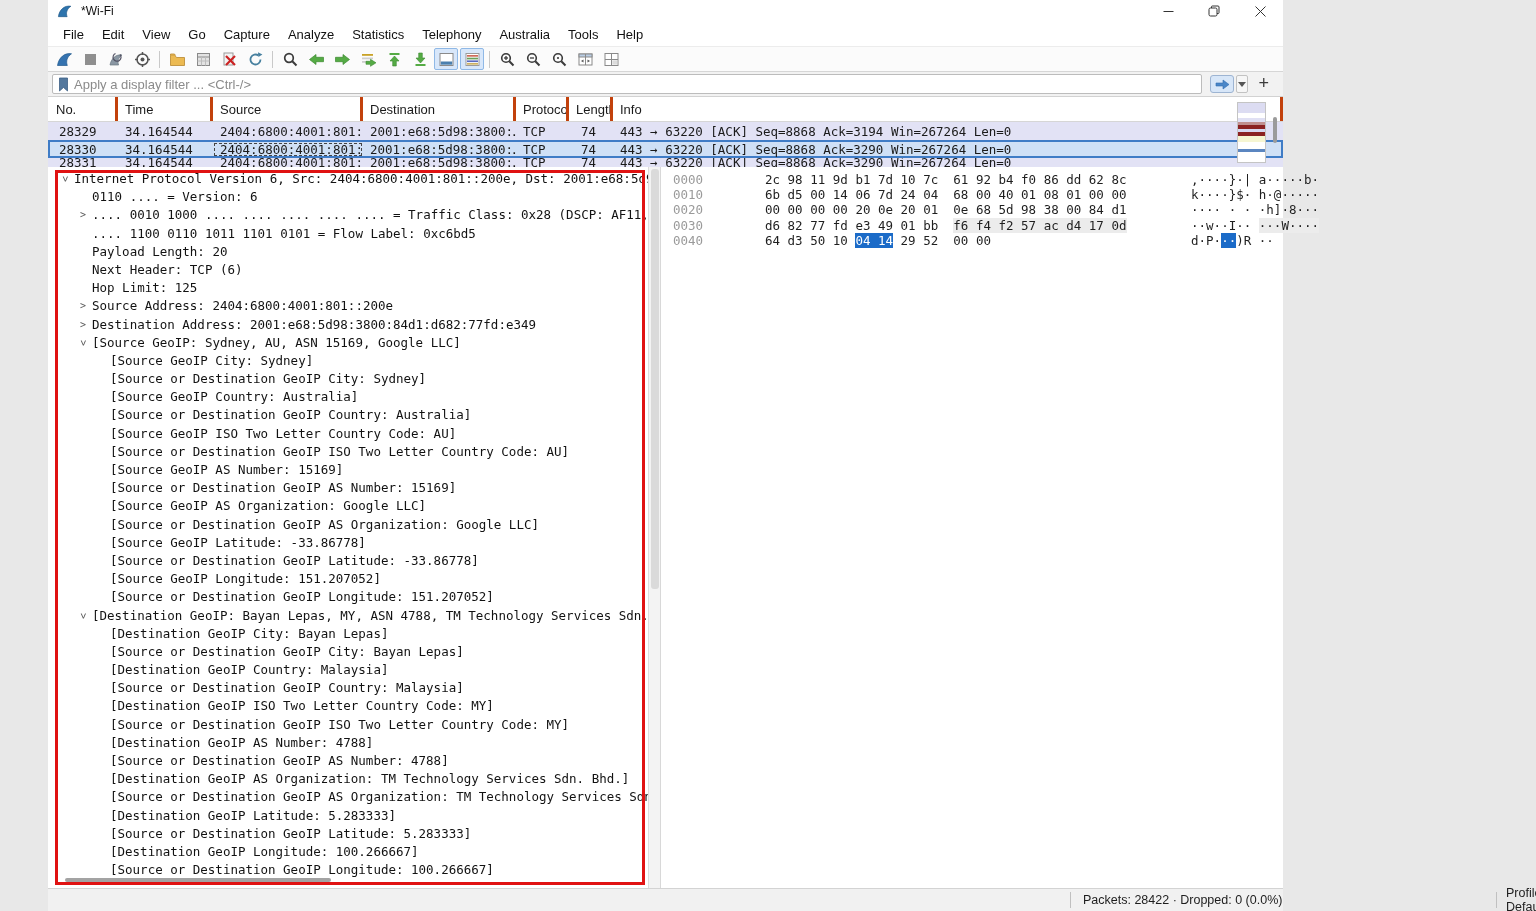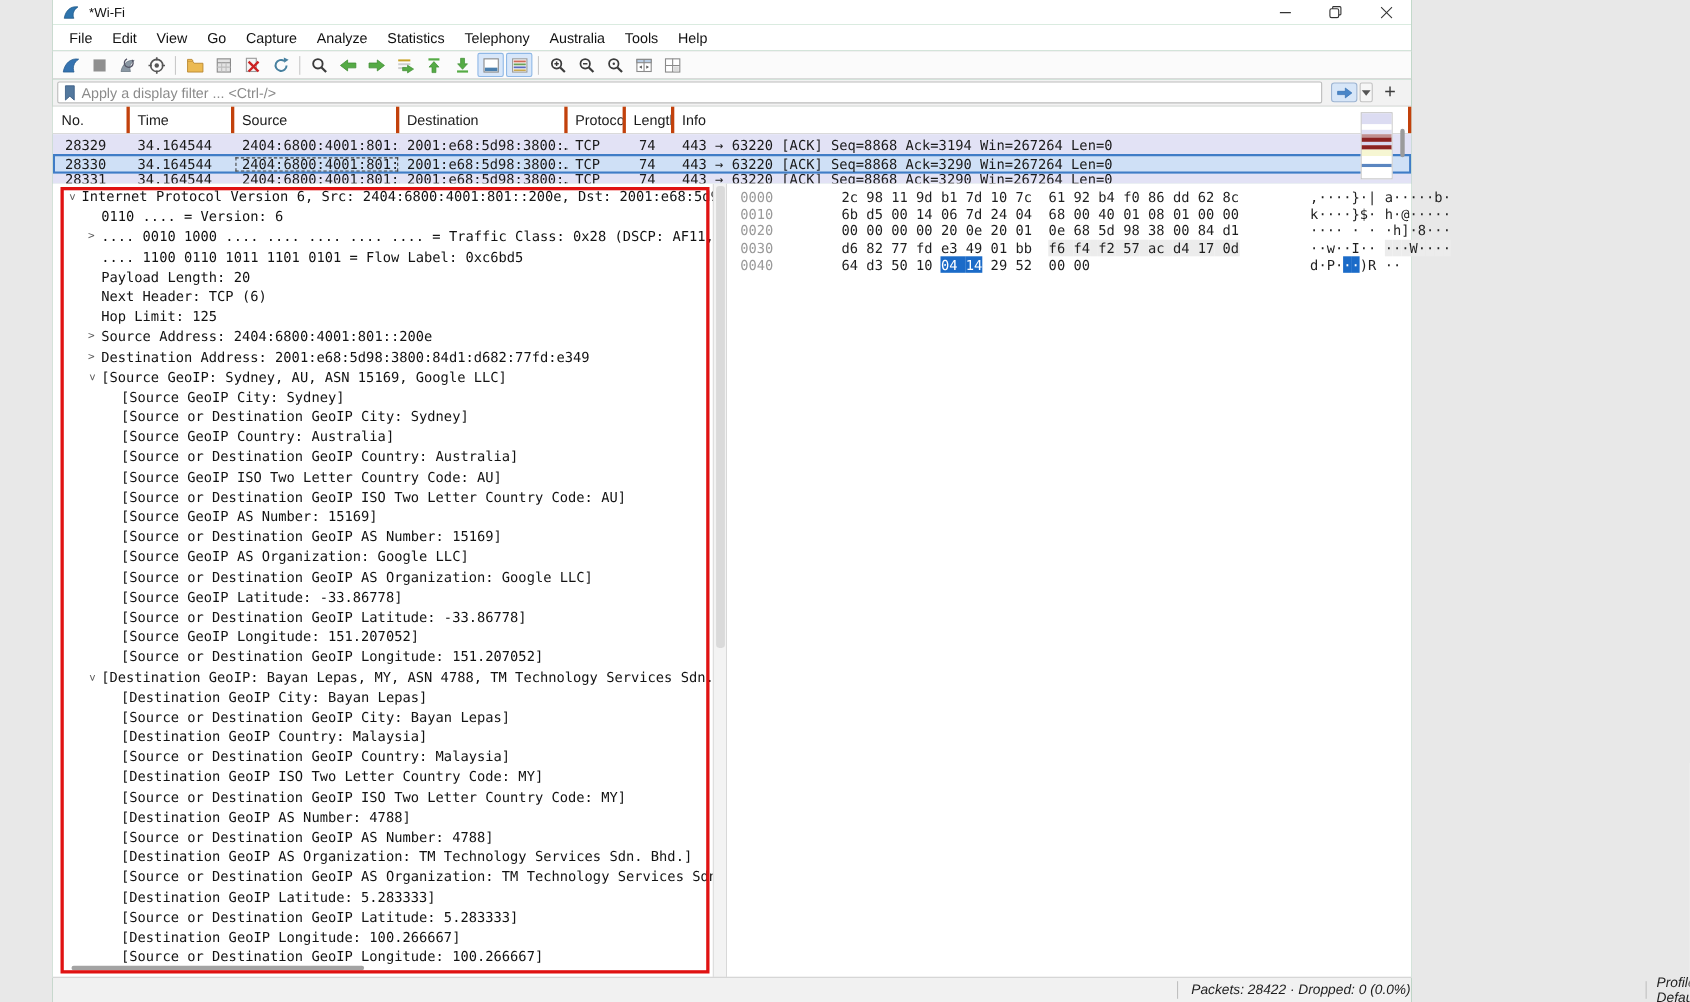--- a/index.html
+++ b/index.html
@@ -104,21 +104,21 @@
   .shadeb { background:#ececec; }
 
   
   .statusbar { position:absolute; left:0; bottom:0; width:100%; height:23px; background:#f1f1f1;
                border-top:1px solid #d3d3d3; font-size:12.5px; color:#1d1d1d; }
   .sb-left { position:absolute; left:0; top:0; height:100%; display:flex; align-items:center; }
   .expert-dot { width:13px; height:13px; border-radius:50%; background:#cdd051; border:1px solid #8f9336;
                 margin-left:10px; }
   .comment-ic { margin-left:10px; }
   .sb-msg { margin-left:12px; }
-  .sb-abs { position:absolute; top:0; height:100%; display:flex; align-items:center;font-style:italic; }
+  .sb-abs { position:absolute; top:0; height:100%; display:flex; align-items:center; }
   .sb-sep { width:1px; height:16px; background:#c0c0c0; }
 </style>
 </head>
 <body>
 
 <div class="app">
 
   <div class="titlebar">
     <svg class="logo" viewBox="0 0 16 16">
       <path d="M1.5 13.5 C2.5 6 8 1.2 14.8 2.4 C10.6 5.2 9.2 9.4 10.8 13.5 Z" fill="#2e74ad" stroke="#1d5585" stroke-width="0.7"></path>

